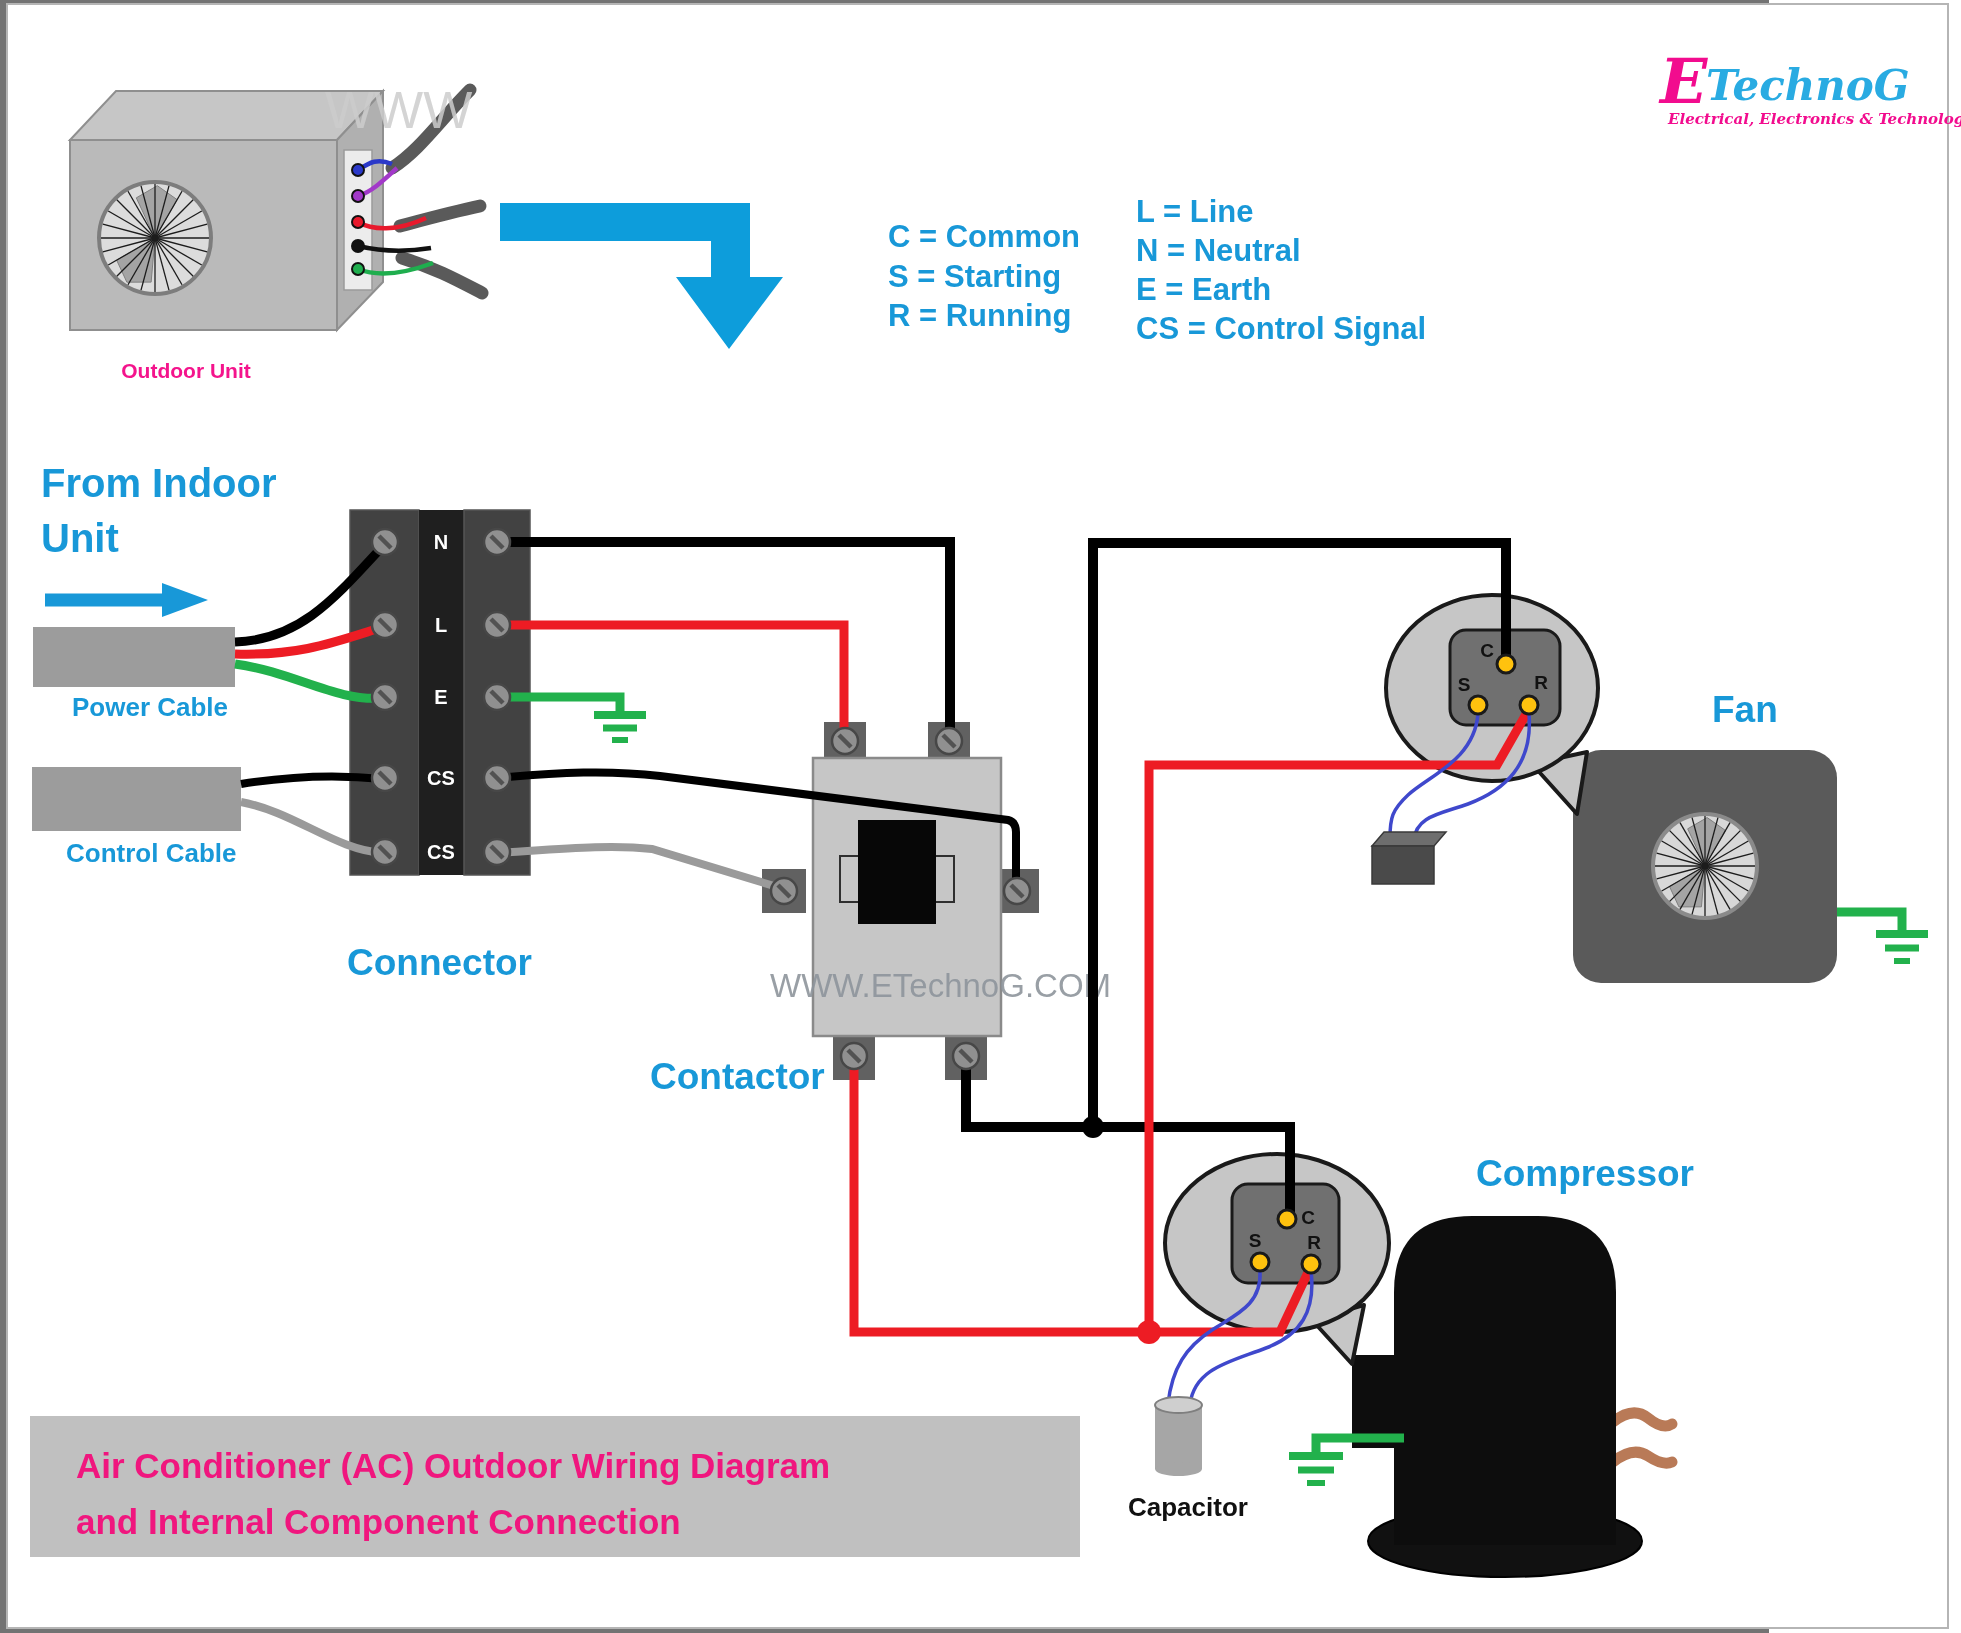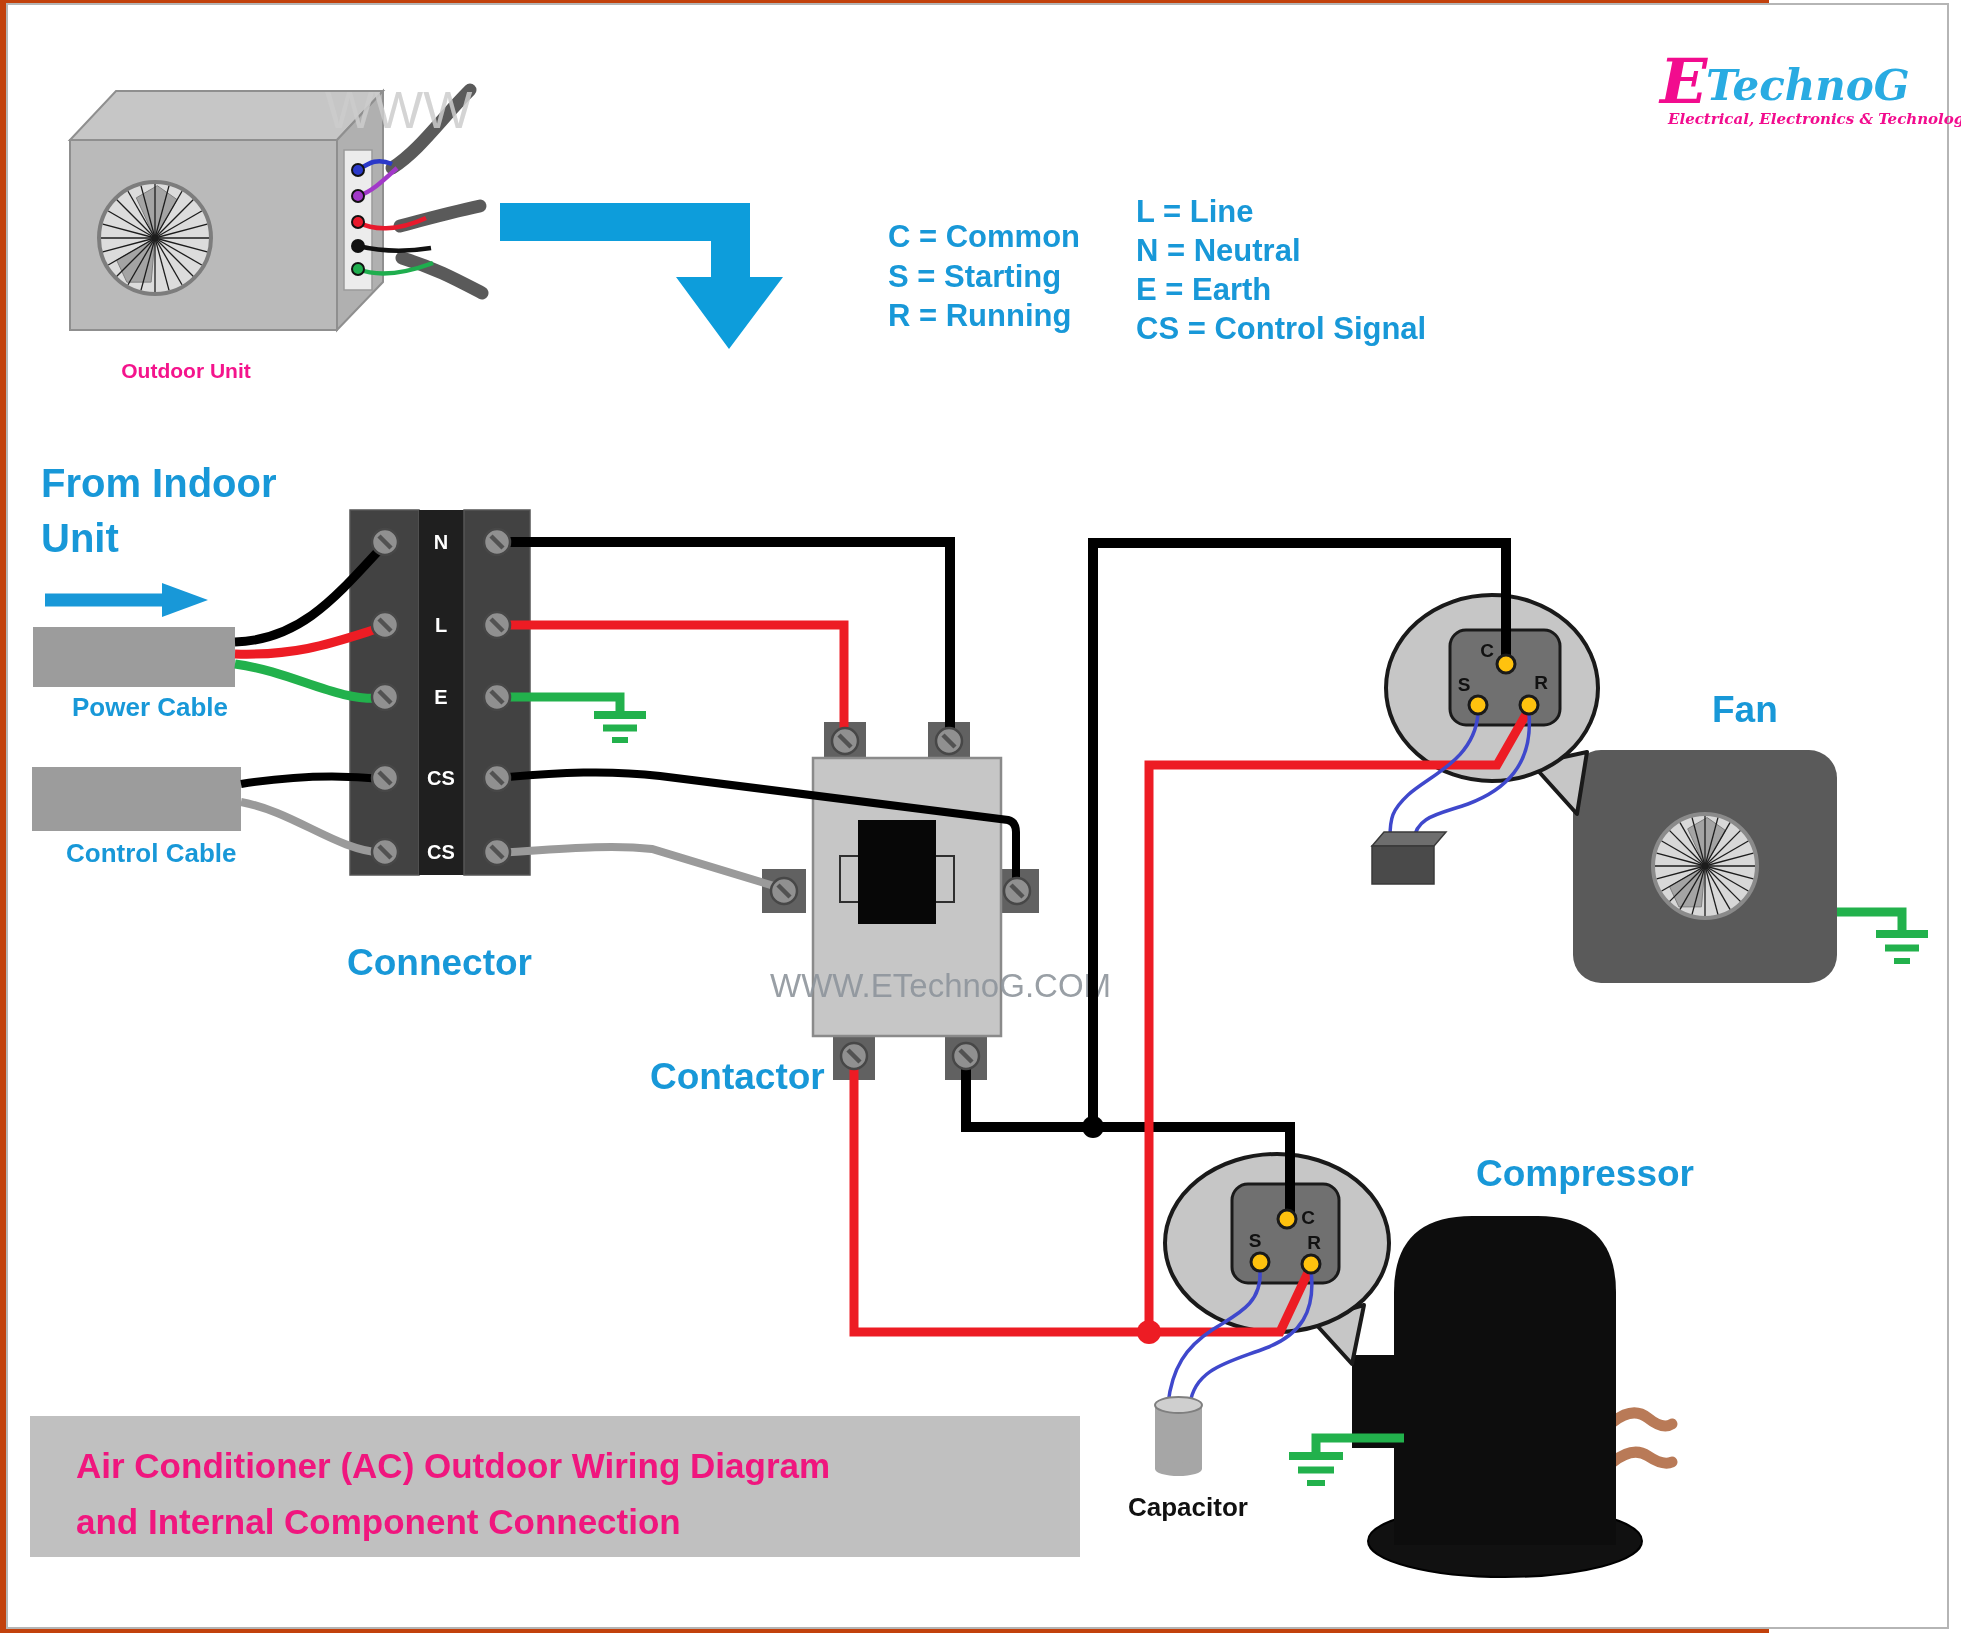--- a/index.html
+++ b/index.html
@@ -1,16 +1,16 @@
 <!DOCTYPE html>
 <html><head>
 <meta charset="utf-8">
 <style>
   html,body{margin:0;padding:0;background:#fff;}
-  .stage{position:relative;width:1769px;height:1633px;background:#c2410c;}
+  .stage{position:relative;width:1769px;height:1633px;background:#737373;}
   svg{display:block;}
   text{font-family:"Liberation Sans",sans-serif;}
   .t-blue-xl{font-size:40px;font-weight:bold;fill:#1898d8;}
   .t-blue-lg{font-size:37px;font-weight:bold;fill:#1898d8;}
   .t-blue-md{font-size:31px;font-weight:bold;fill:#1898d8;}
   .t-blue-sm{font-size:26px;font-weight:bold;fill:#1898d8;}
   .t-pink{font-size:21px;font-weight:bold;fill:#f4148c;text-anchor:middle;}
   .t-title{font-size:35px;font-weight:bold;fill:#f0167e;}
   .t-term{font-size:20px;font-weight:bold;fill:#ffffff;text-anchor:middle;}
   .t-pin{font-size:19px;font-weight:bold;fill:#111111;text-anchor:middle;}

